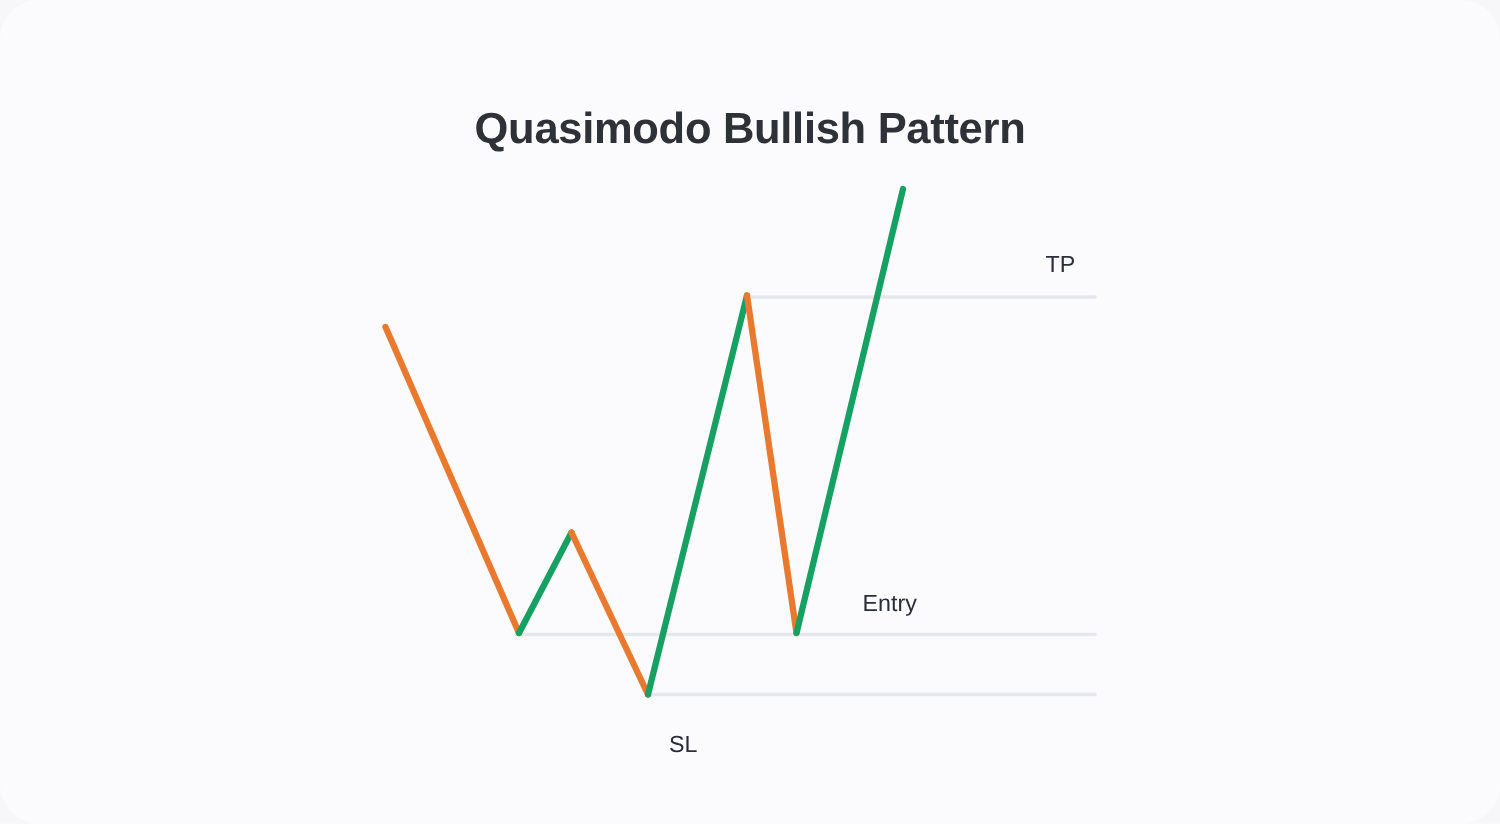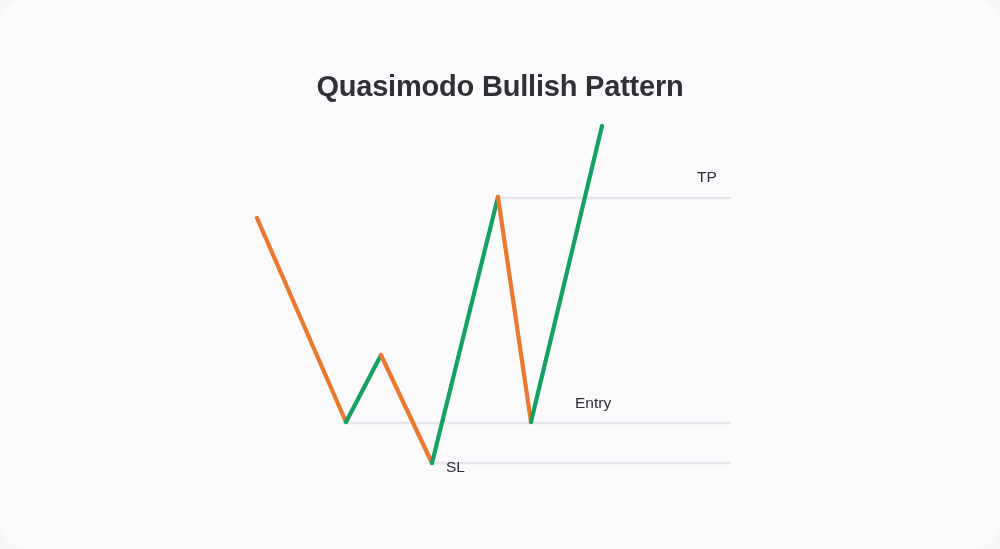--- a/index.html
+++ b/index.html
@@ -80,16 +80,16 @@
         <polyline stroke="#16a163" points="432,463 498,197"></polyline>
         <polyline stroke="#e8792e" points="498,197 531,422"></polyline>
         <polyline stroke="#16a163" points="531,422 602,126"></polyline>
       </g>
     </svg>
 
     <div class="level-label" id="label-tp" style="left: 697px; top: 168px; color: rgb(43, 46, 58);">TP</div>
 
     <div class="level-label" id="label-entry" style="left: 559px; top: 394px; color: rgb(43, 46, 58);">Entry</div>
 
-    <div class="level-label" id="label-sl" style="left: 446px; top: 458px; color: rgb(43, 46, 58);">SL</div>
+    <div class="level-label" id="label-sl" style="left: 446px; top: 488px; color: rgb(43, 46, 58);">SL</div>
 
   </div>
 </div>
 
 </body></html>

